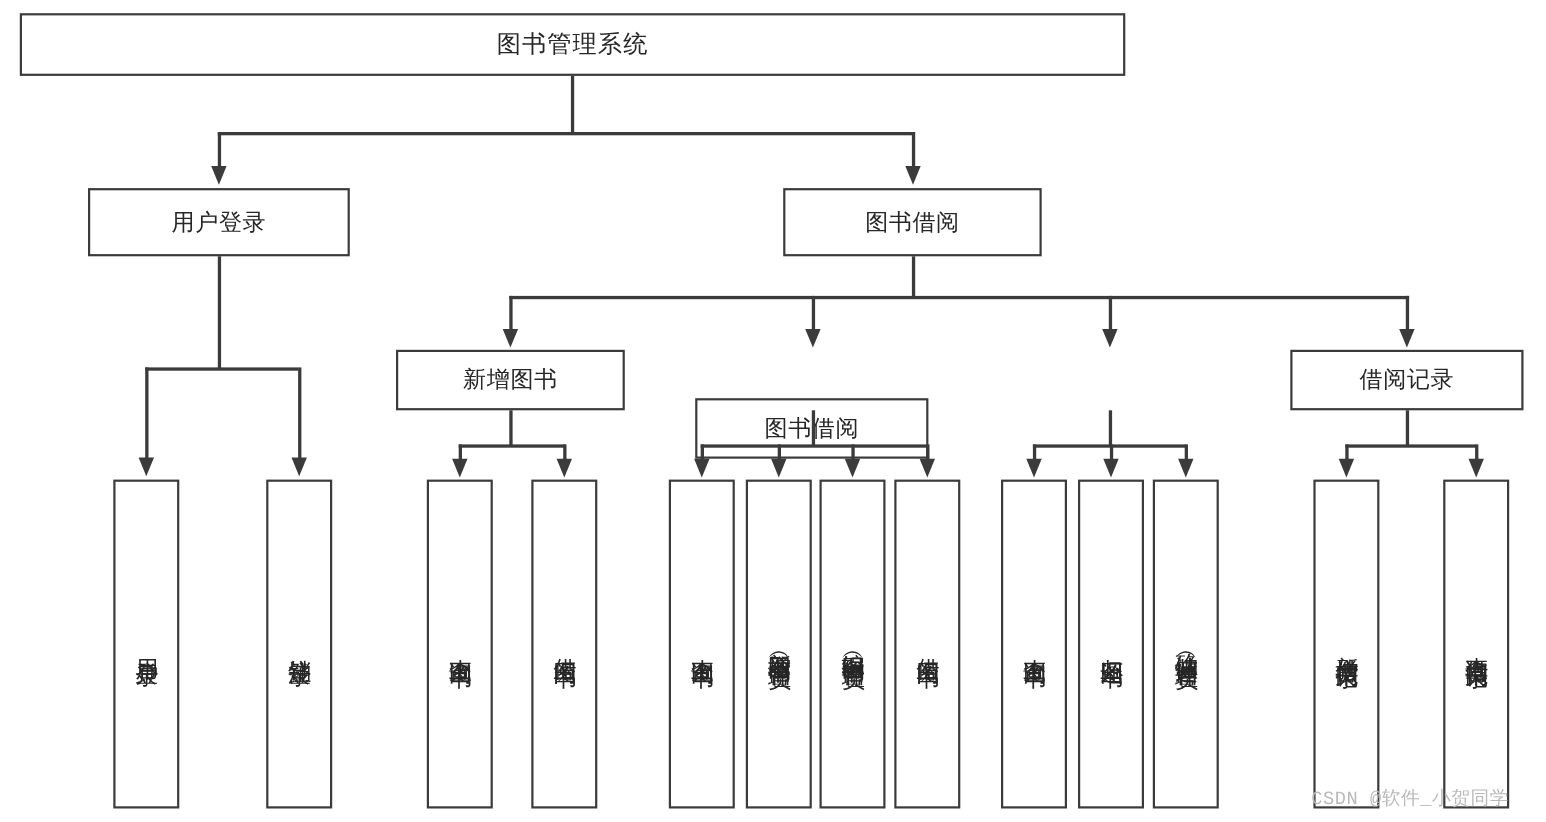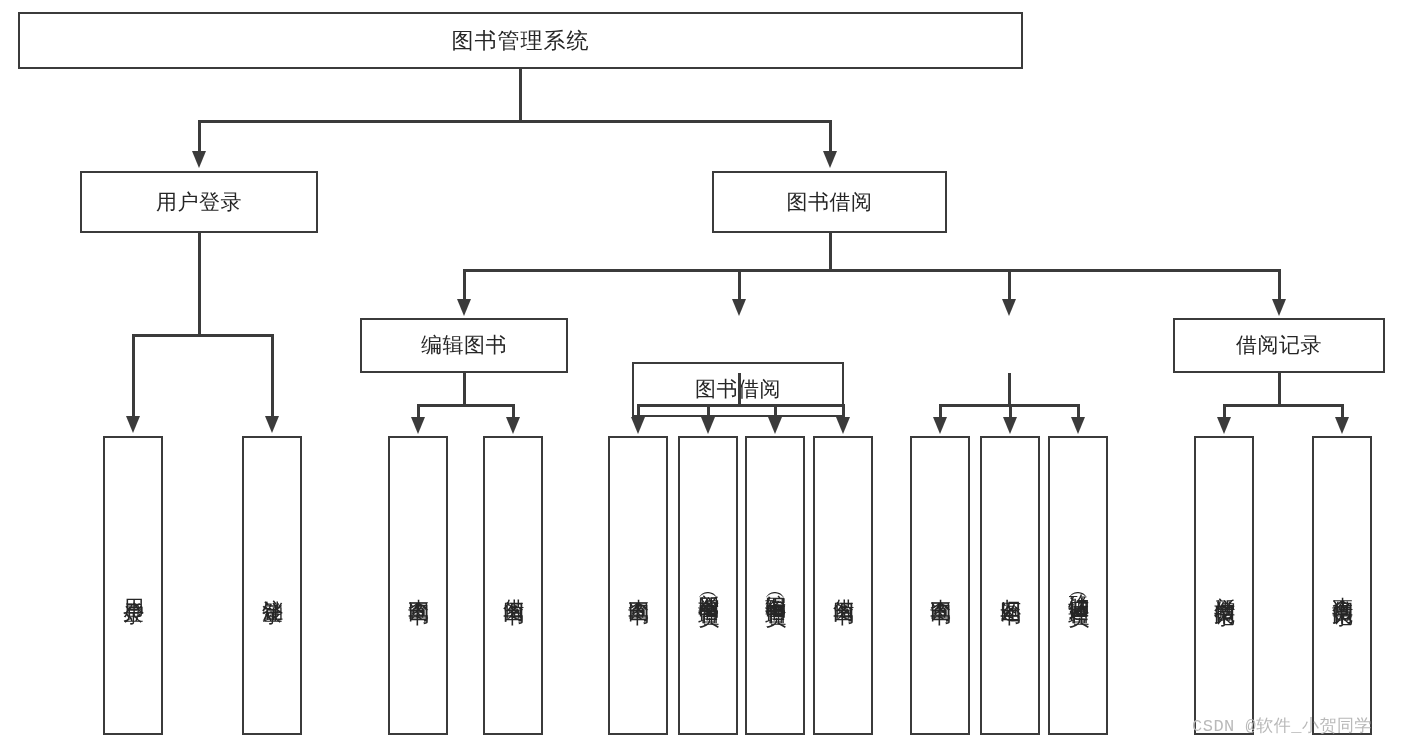--- a/index.html
+++ b/index.html
@@ -122,21 +122,21 @@
   <div class="line-v" style="left:463px; top:269px; height:32px;"></div>
   <div class="arrow" style="left:457px; top:299px;"></div>
   <div class="line-v" style="left:738px; top:269px; height:32px;"></div>
   <div class="arrow" style="left:732px; top:299px;"></div>
   <div class="line-v" style="left:1008px; top:269px; height:32px;"></div>
   <div class="arrow" style="left:1002px; top:299px;"></div>
   <div class="line-v" style="left:1278px; top:269px; height:32px;"></div>
   <div class="arrow" style="left:1272px; top:299px;"></div>
 
   <div class="node h-node" style="left:360px; top:318px; width:208px; height:55px;">
-    <span class="lbl">编辑图书</span>
+    <span class="lbl">新增图书</span>
   </div>
   <div class="node h-node" style="left:632px; top:318px; width:212px; height:55px;margin-top:44px;">
     <span class="lbl">图书借阅</span>
   </div>
   <div class="node h-node" style="left:1173px; top:318px; width:212px; height:55px;">
     <span class="lbl">借阅记录</span>
   </div>
 
   <div class="line-v" style="left:463px; top:373px; height:33px;"></div>
   <div class="line-h" style="left:417px; top:404px; width:97px;"></div>

